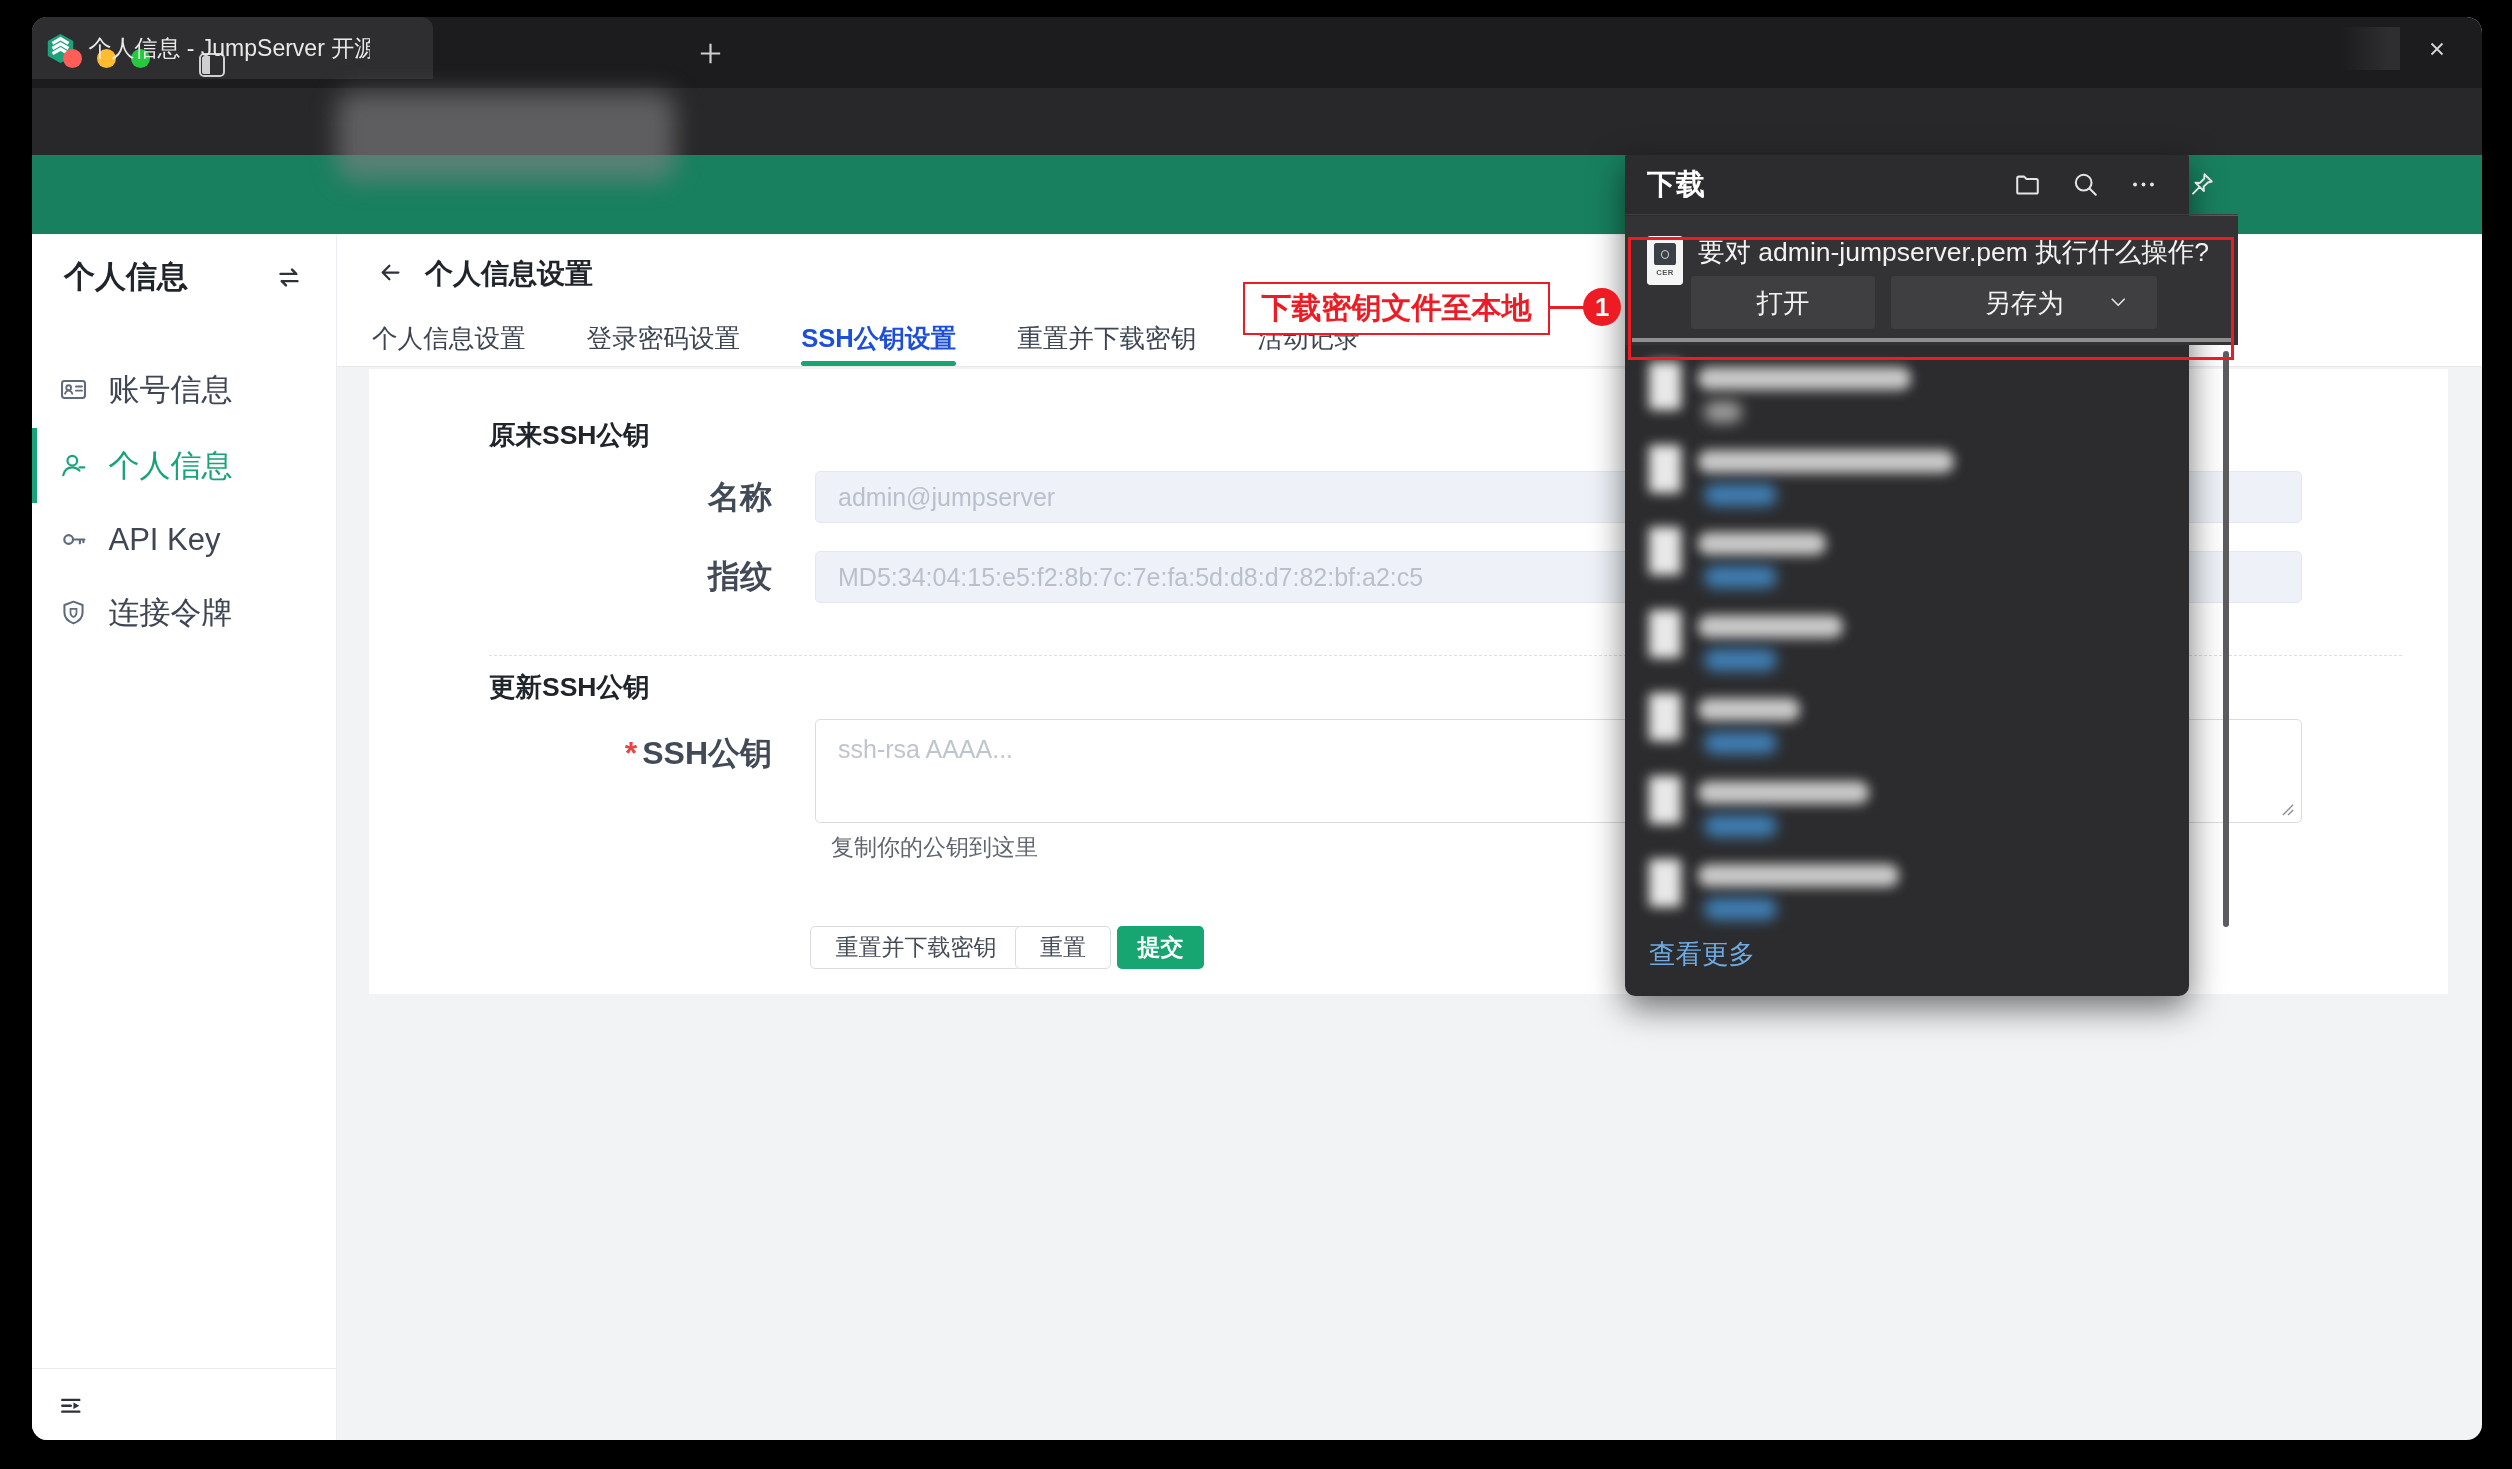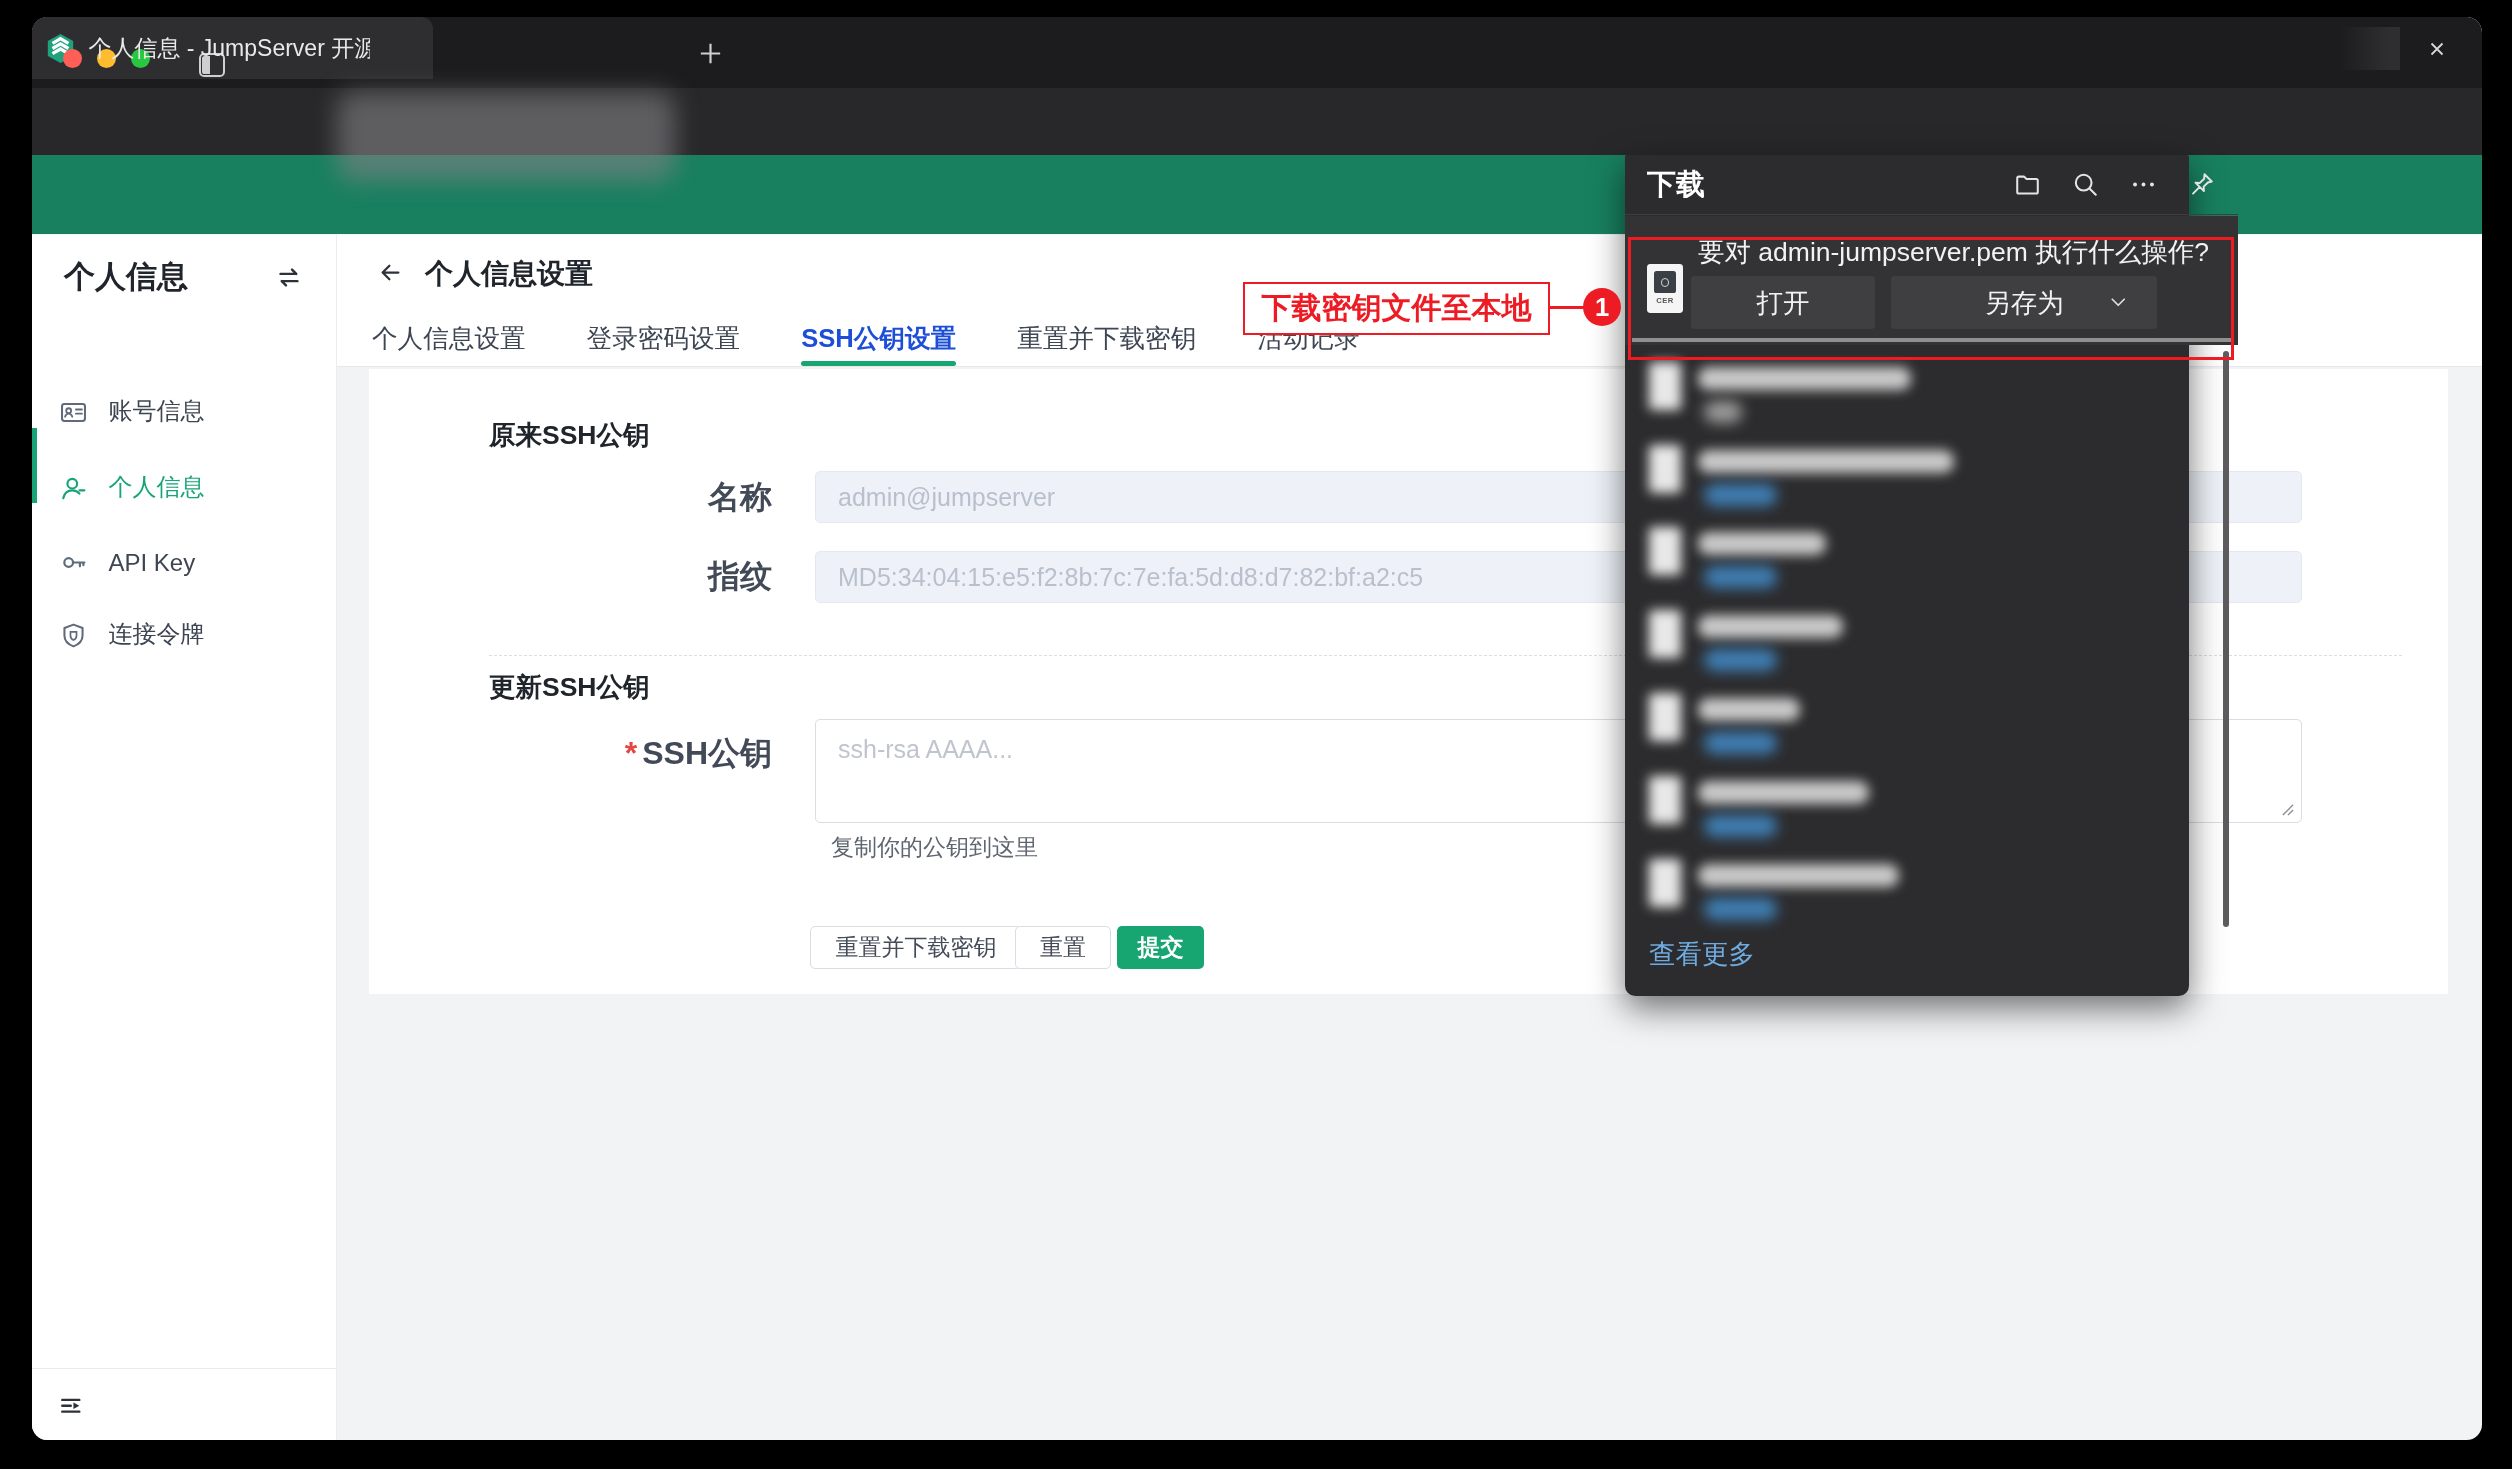--- a/index.html
+++ b/index.html
@@ -49,21 +49,21 @@
   .appbar { left:0; top:138px; width:2450px; height:79px; background:#18805f; }
   .brand-text { left:99px; top:150px; height:56px; line-height:56px; color:#fff; font-size:36px; font-weight:700; letter-spacing:0.4px; }
   .admin-name { left:2263px; top:164px; height:29px; line-height:29px; color:#fff; font-size:25.6px; font-weight:600; }
   .admin-avatar { left:2211px; top:157px; width:41px; height:41px; border-radius:50%; background:#f4f4f4; overflow:hidden; }
   .admin-chev { left:2429px; top:167px; width:22px; height:22px; color:#fff; }
 
   
   .sidebar { left:0; top:218px; width:305px; height:1206px; background:#fff; border-right:0.9px solid #ebedf0; }
   .sb-title { left:32px; top:239px; font-size:31px; font-weight:700; color:#20242b; height:41px; line-height:41px; }
   .sb-swap { left:241px; top:246px; width:32px; height:29px; color:#2c313a; }
-  .sb-item { left:0; width:305px; height:75px; display:flex; align-items:flex-end; padding-left:27px; color:#3e4653; font-size:24px; cursor:pointer; }
+  .sb-item { left:0; width:305px; height:75px; display:flex; align-items:center; padding-left:27px; color:#3e4653; font-size:31px; cursor:pointer; }
   .sb-item .sb-ic { width:29px; height:29px; margin-right:20.5px; color:#5f6b7a; flex:0 0 auto; }
   .sb-item.active { color:#18a378; }
   .sb-item.active .sb-ic { color:#18a378; }
   .sb-bar { left:0; top:373px; width:5.1px; height:75px; background:#18a378; }
   .sb-divider { left:0; top:1351px; width:305px; height:0.9px; background:#e8eaed; }
   .sb-collapse { left:25.6px; top:1376px; width:25.6px; height:25.6px; color:#2c313a; }
 
   
   .content-head { left:305px; top:218px; width:2145px; height:132px; background:#fff; border-bottom:1.7px solid #e6e8eb; }
   .back-ic { left:345px; top:242px; width:27px; height:27px; color:#2c313a; }
@@ -91,21 +91,21 @@
 
   
   .dl-panel { left:1593px; top:138px; width:564px; height:841px; background:#2c2c2e; z-index:50;
               border-radius:1.7px 1.7px 10.2px 10.2px; box-shadow:0 12px 34px rgba(0,0,0,.55); }
   .dl-head { position:absolute; left:0; top:0; width:613px; height:60px; display:flex; align-items:center;
              padding:0 22px; border-bottom:0.9px solid #3e3e40; }
   .dl-title { color:#fff; font-size:29px; font-weight:700; flex:1 1 auto; }
   .dl-hic { width:29px; height:29px; color:#e4e4e4; margin-left:29px; flex:0 0 auto; cursor:pointer; }
   .dl-action { position:absolute; left:0; top:61px; width:613px; height:129px; background:#333335; }
   .dl-fileicon { position:absolute; left:22px; top:19.6px; width:36px; height:49px; background:#f5f5f5; border-radius:3.4px;
-                 display:flex; flex-direction:column; align-items:center; justify-content:center;margin-top:28px; }
+                 display:flex; flex-direction:column; align-items:center; justify-content:center; }
   .dl-fileicon .fi-sq { width:22px; height:22px; background:#3b3f46; border-radius:2.6px; display:flex; align-items:center; justify-content:center; }
   .dl-fileicon .fi-dot { width:8.5px; height:8.5px; border:1.7px solid #cdd3da; border-radius:50%; }
   .dl-fileicon .fi-txt { font-size:7.7px; color:#555; font-weight:700; margin-top:2.6px; letter-spacing:0.4px; }
   .dl-prompt { position:absolute; left:73px; top:19px; width:512px; color:#f2f2f2; font-size:26.5px; height:34px; line-height:34px; white-space:nowrap; }
   .dl-btn { position:absolute; top:60px; height:53px; background:#3f3f41; border-radius:3.4px; color:#f2f2f2; font-size:26.5px;
             display:flex; align-items:center; justify-content:center; cursor:pointer; }
   .dl-chev { position:absolute; right:29px; top:16px; width:20.5px; height:20.5px; color:#e0e0e0; }
   .red-frame { position:absolute; left:3.4px; top:82px; width:606px; height:123px; border:3.4px solid #ed1c24; z-index:5; pointer-events:none; }
   .dl-grayline { position:absolute; left:6.8px; top:183px; width:599px; height:4.3px; background:#8f8f8f; }
   .dl-list { position:absolute; left:0; top:189px; width:613px; height:589px; overflow:hidden; }

